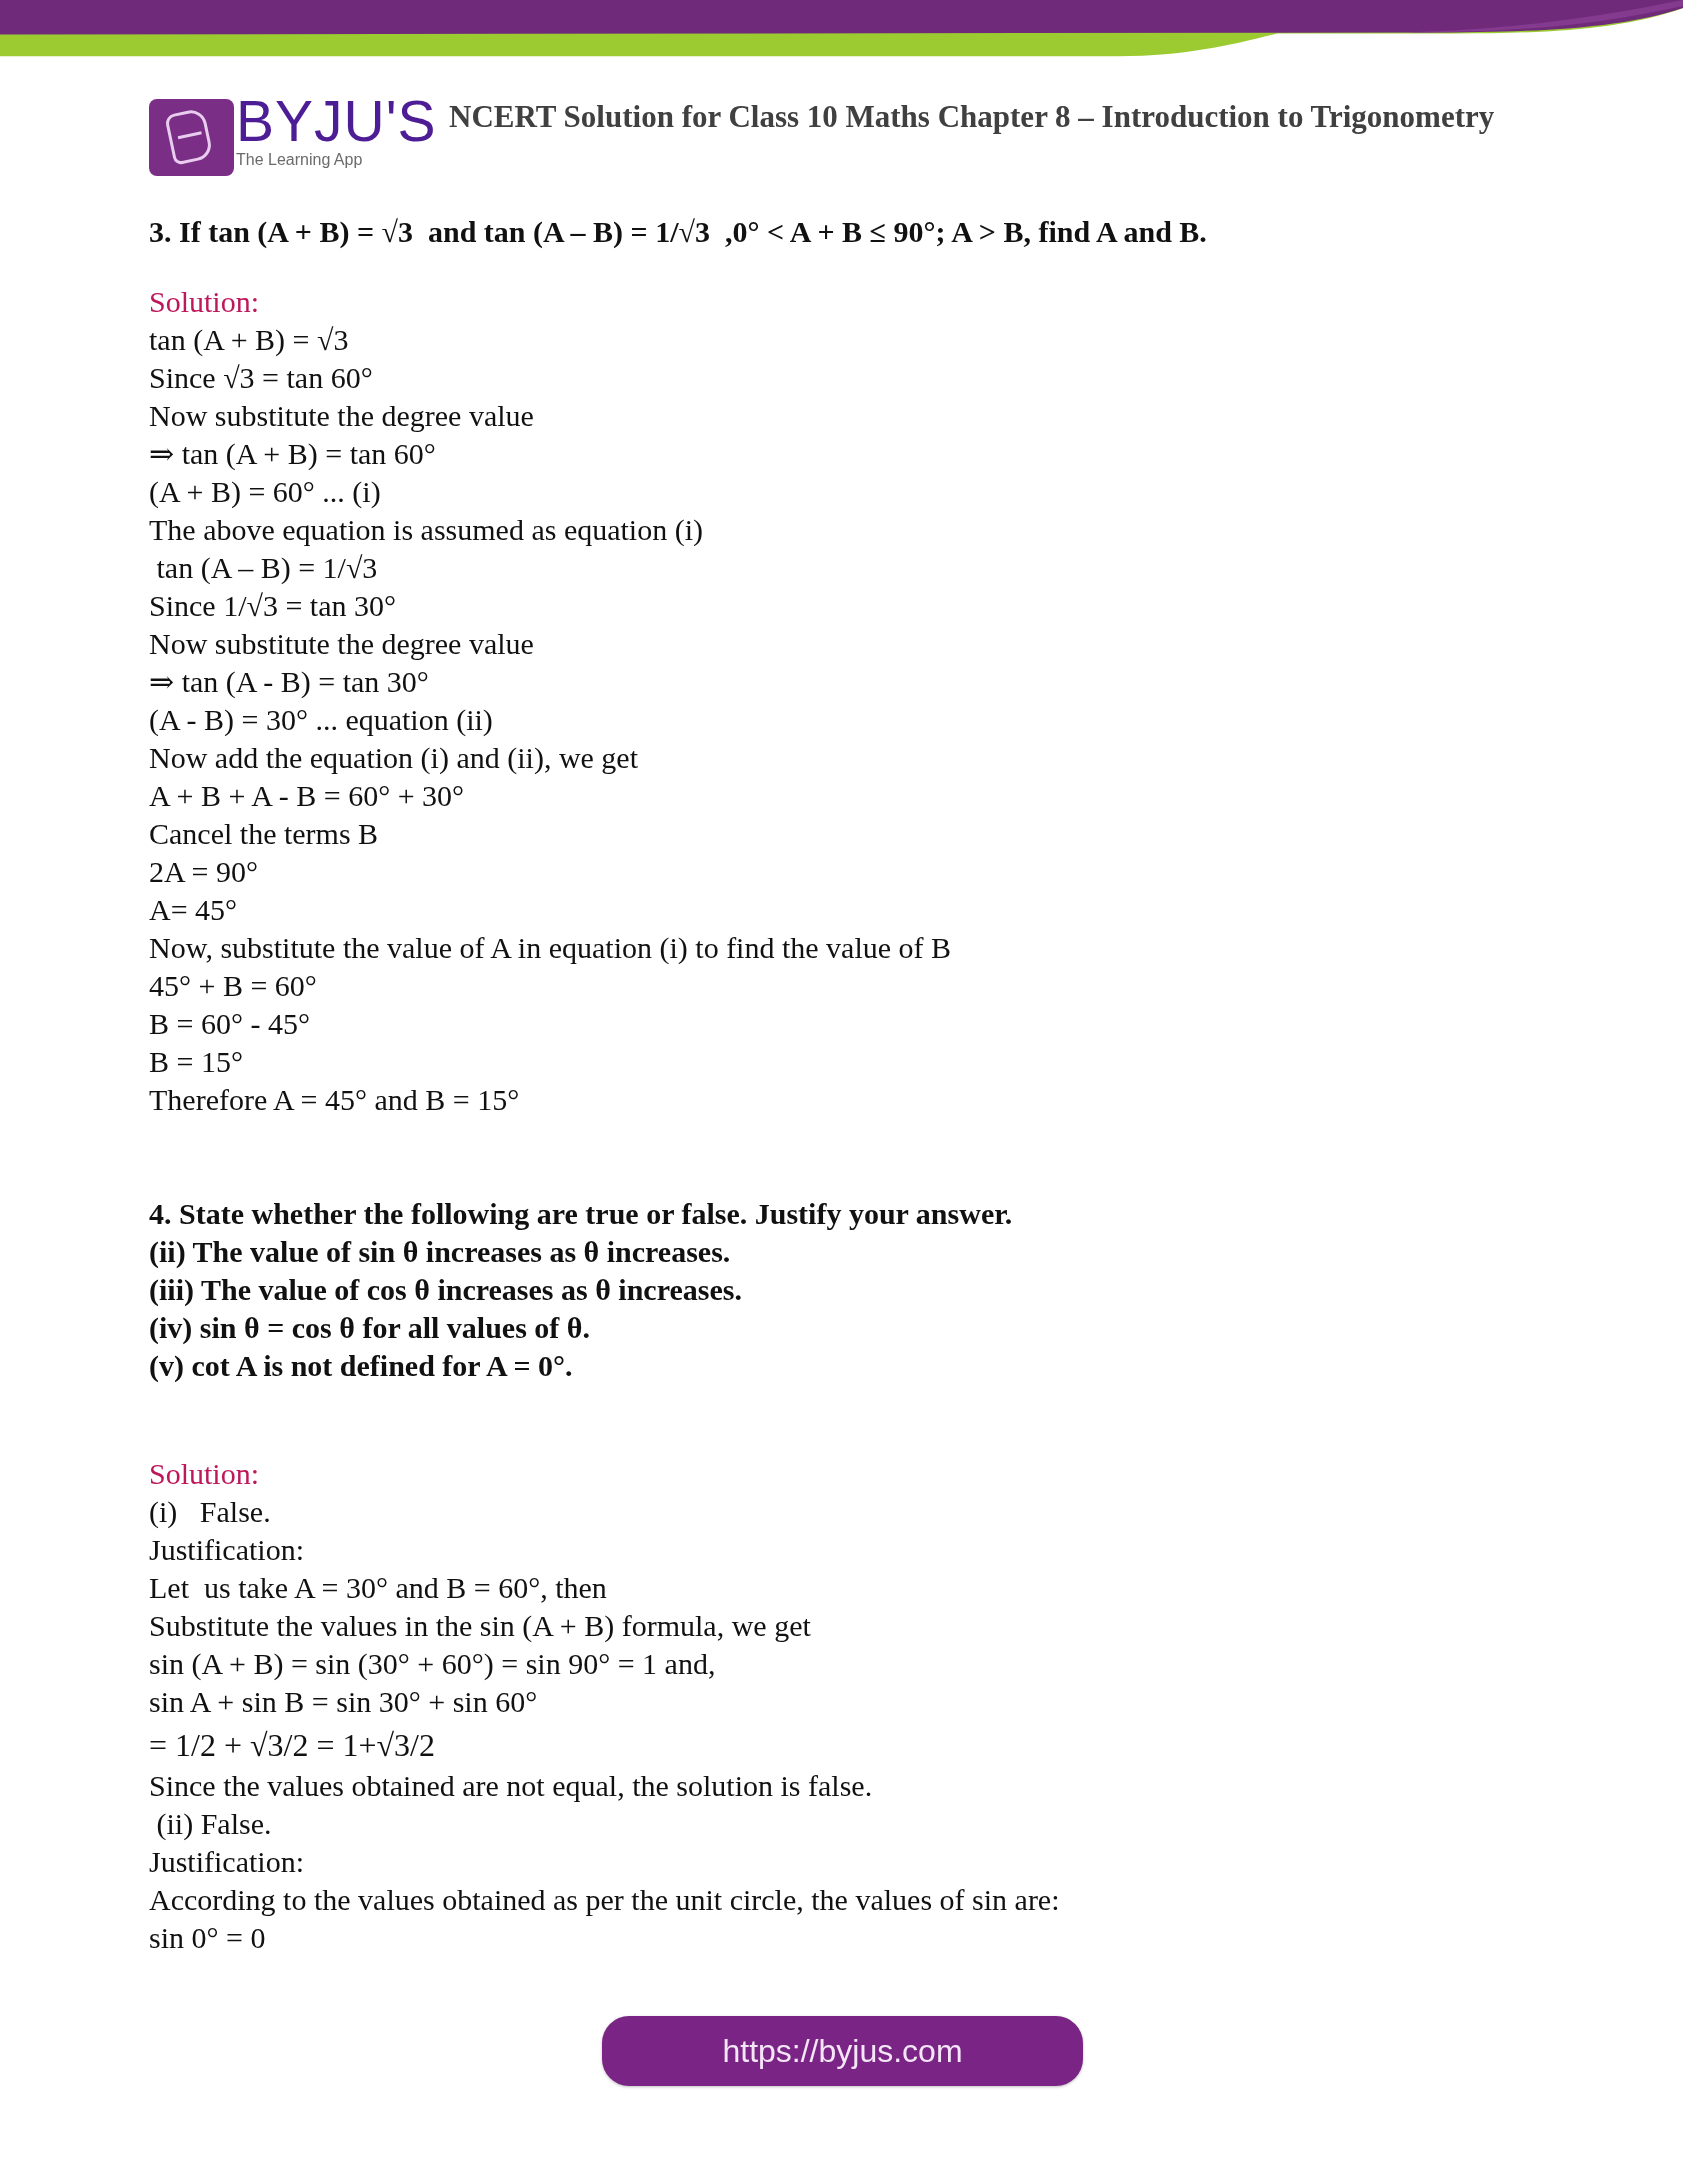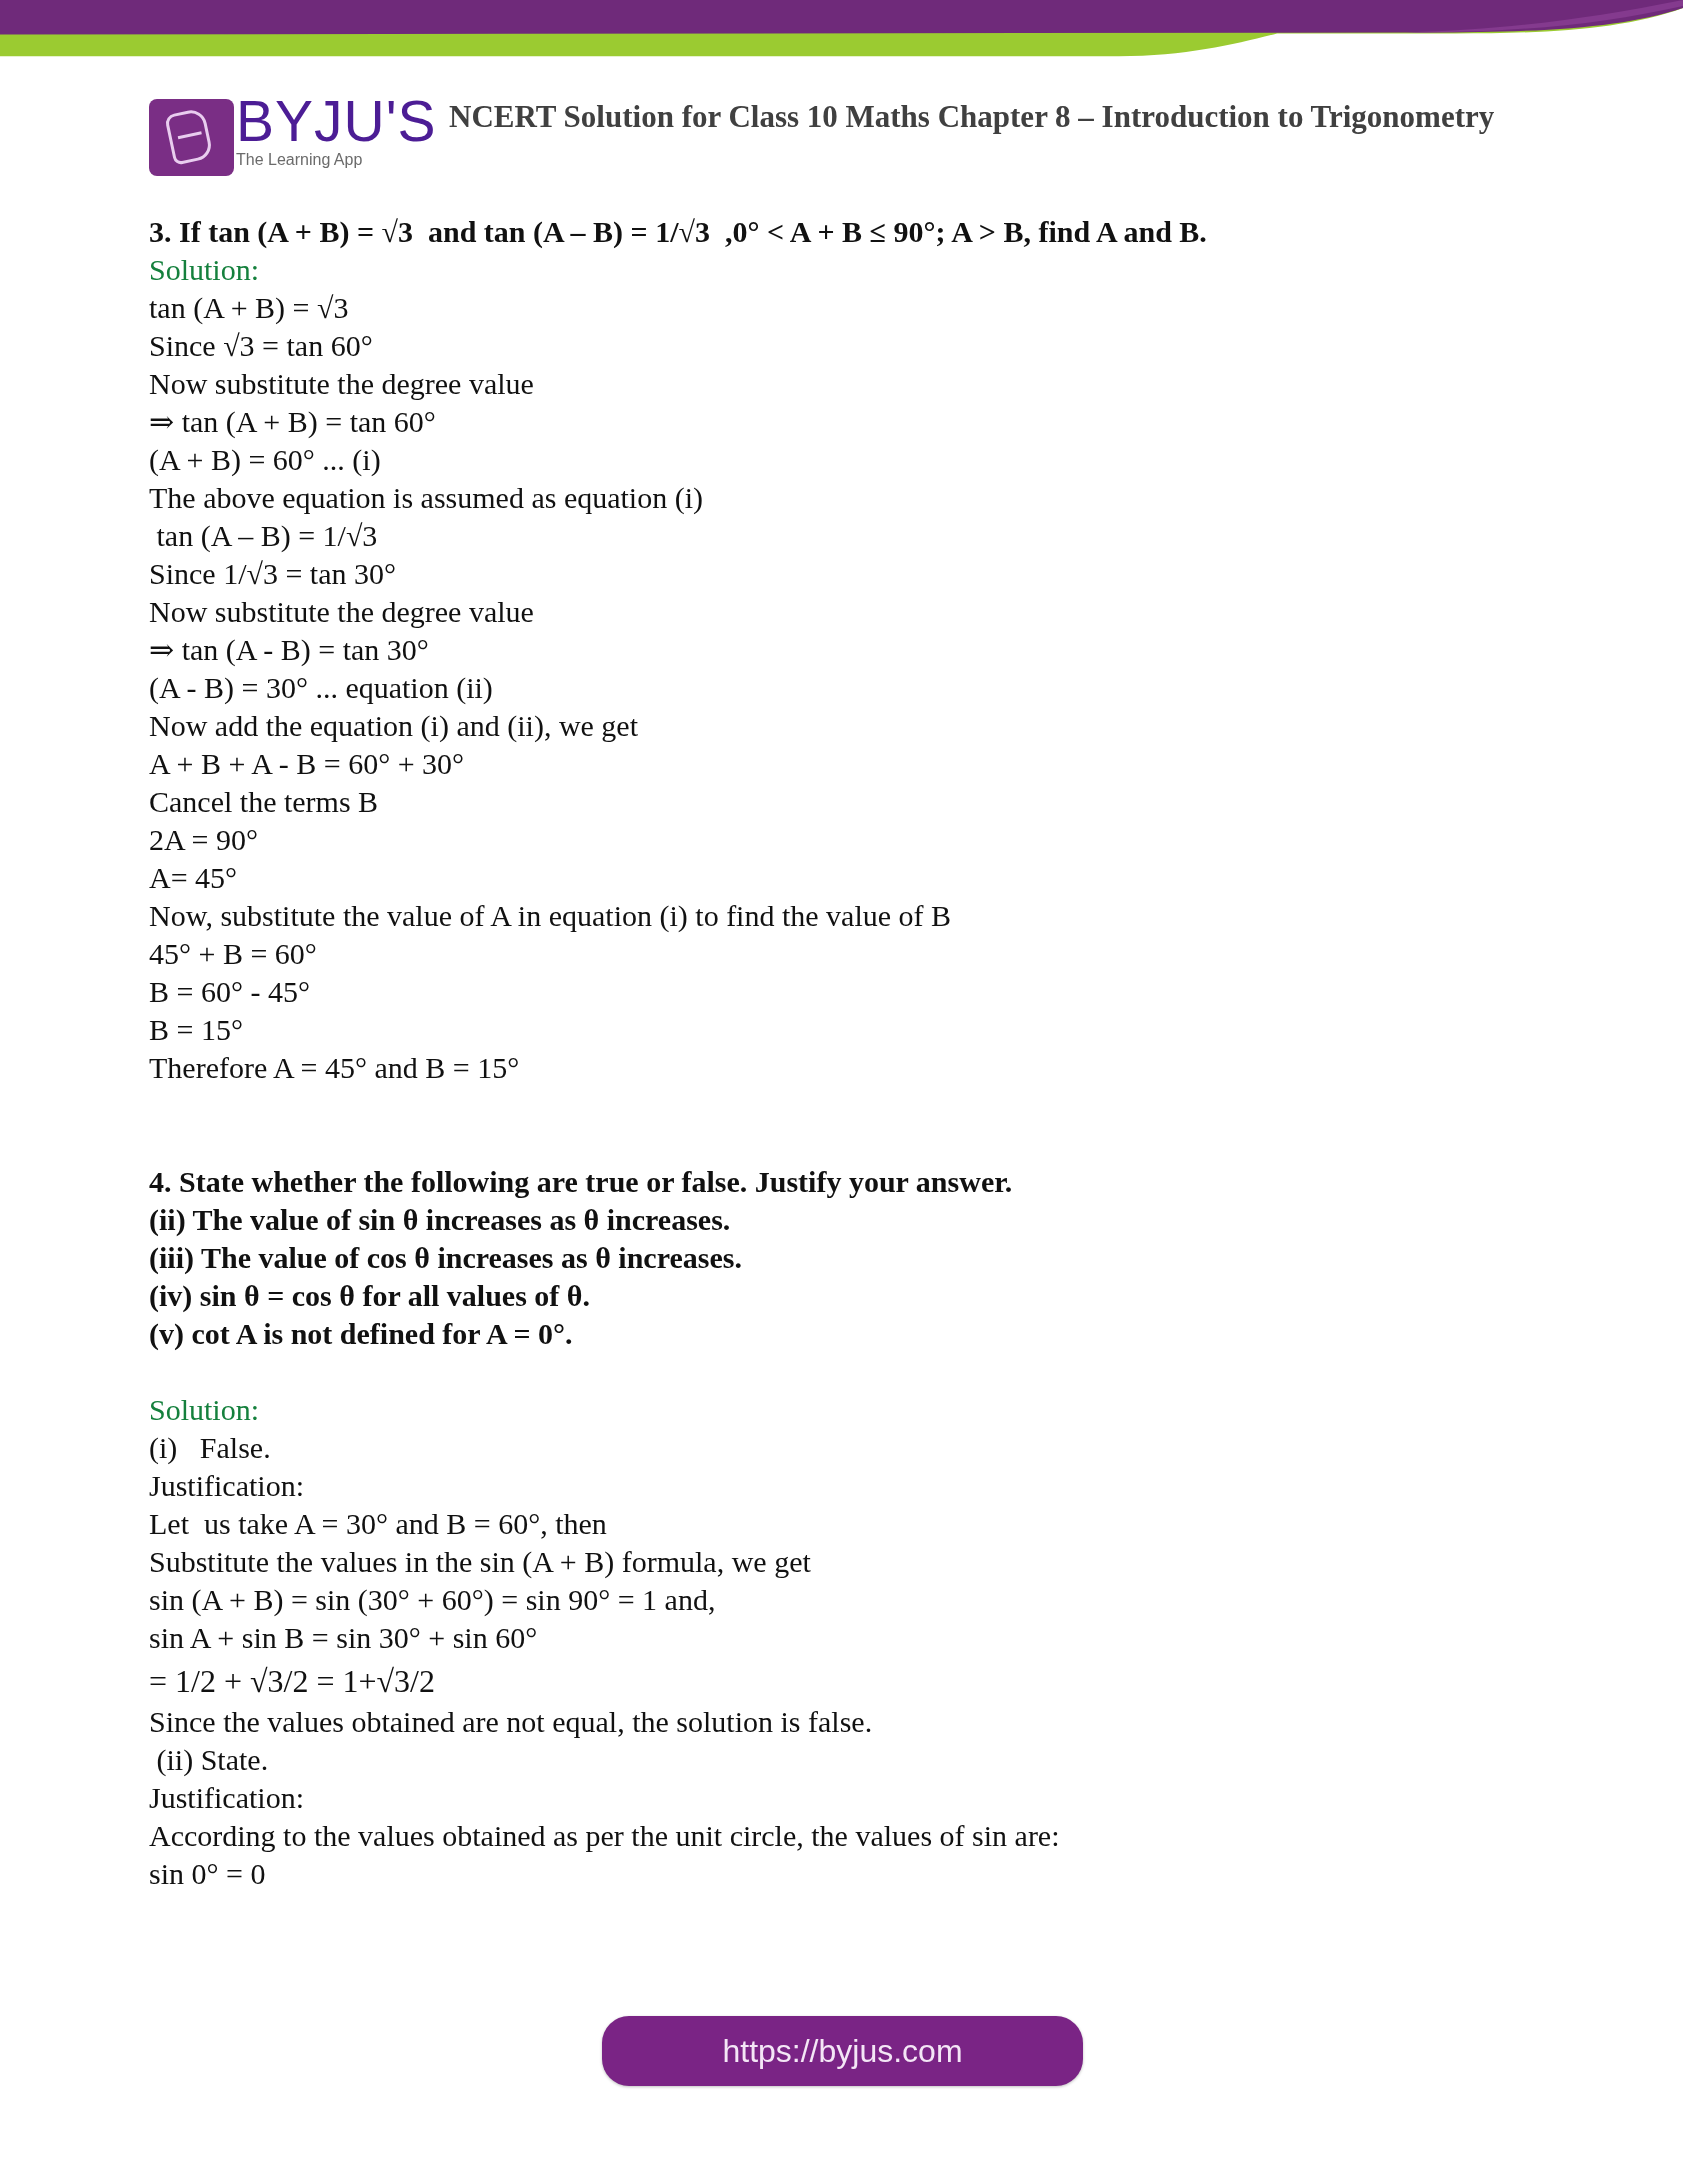--- a/index.html
+++ b/index.html
@@ -19,21 +19,21 @@
     background: #e9cdef; }
   .brand { position: absolute; left: 236px; top: 93px; font-family: "Liberation Sans", "DejaVu Sans", sans-serif;
     font-weight: normal; font-size: 57px; color: #4c1d95; letter-spacing: 1px; line-height: 1; }
   .tagline { position: absolute; left: 236px; top: 152px; font-family: "Liberation Sans", "DejaVu Sans", sans-serif;
     font-size: 16px; color: #6b6b6b; line-height: 1; }
   .doc-title { position: absolute; left: 449px; top: 101px; font-size: 31px; font-weight: bold;
     color: #404040; white-space: nowrap; line-height: 1; }
   .content { position: absolute; left: 149px; top: 213px; width: 1406px; }
   .line { font-size: 30px; line-height: 38px; height: 38px; white-space: pre; }
   .bold { font-weight: bold; }
-  .green { color: #15803d; }
+  .green { color: #be185d; margin-top: 32px; }
   .gap { height: 38px; }
   .footer-pill { position: absolute; left: 602px; top: 2016px; width: 481px; height: 70px;
     background: #7a2485; border-radius: 27px; display: flex; align-items: center; justify-content: center;
     font-family: "Liberation Sans", "DejaVu Sans", sans-serif; font-size: 32px; color: #f4e6f6;
     box-shadow: 0 1px 3px rgba(0,0,0,0.25); text-decoration: none; }
 </style>
 </head>
 <body>
 
 <svg class="topbar" viewBox="0 0 1700 70" preserveAspectRatio="none">
@@ -87,20 +87,20 @@
 
   <div class="line green">Solution:</div>
   <div class="line">(i)   False.</div>
   <div class="line">Justification:</div>
   <div class="line">Let  us take A = 30° and B = 60°, then</div>
   <div class="line">Substitute the values in the sin (A + B) formula, we get</div>
   <div class="line">sin (A + B) = sin (30° + 60°) = sin 90° = 1 and,</div>
   <div class="line">sin A + sin B = sin 30° + sin 60°</div>
   <div class="line" style="font-size:32px; height:46px; line-height:48px;">= 1/2 + √3/2 = 1+√3/2</div>
   <div class="line">Since the values obtained are not equal, the solution is false.</div>
-  <div class="line"> (ii) State.</div>
+  <div class="line"> (ii) False.</div>
   <div class="line">Justification:</div>
   <div class="line">According to the values obtained as per the unit circle, the values of sin are:</div>
   <div class="line">sin 0° = 0</div>
 </div>
 
 <a class="footer-pill">https://byjus.com</a>
 
 
 </body></html>

